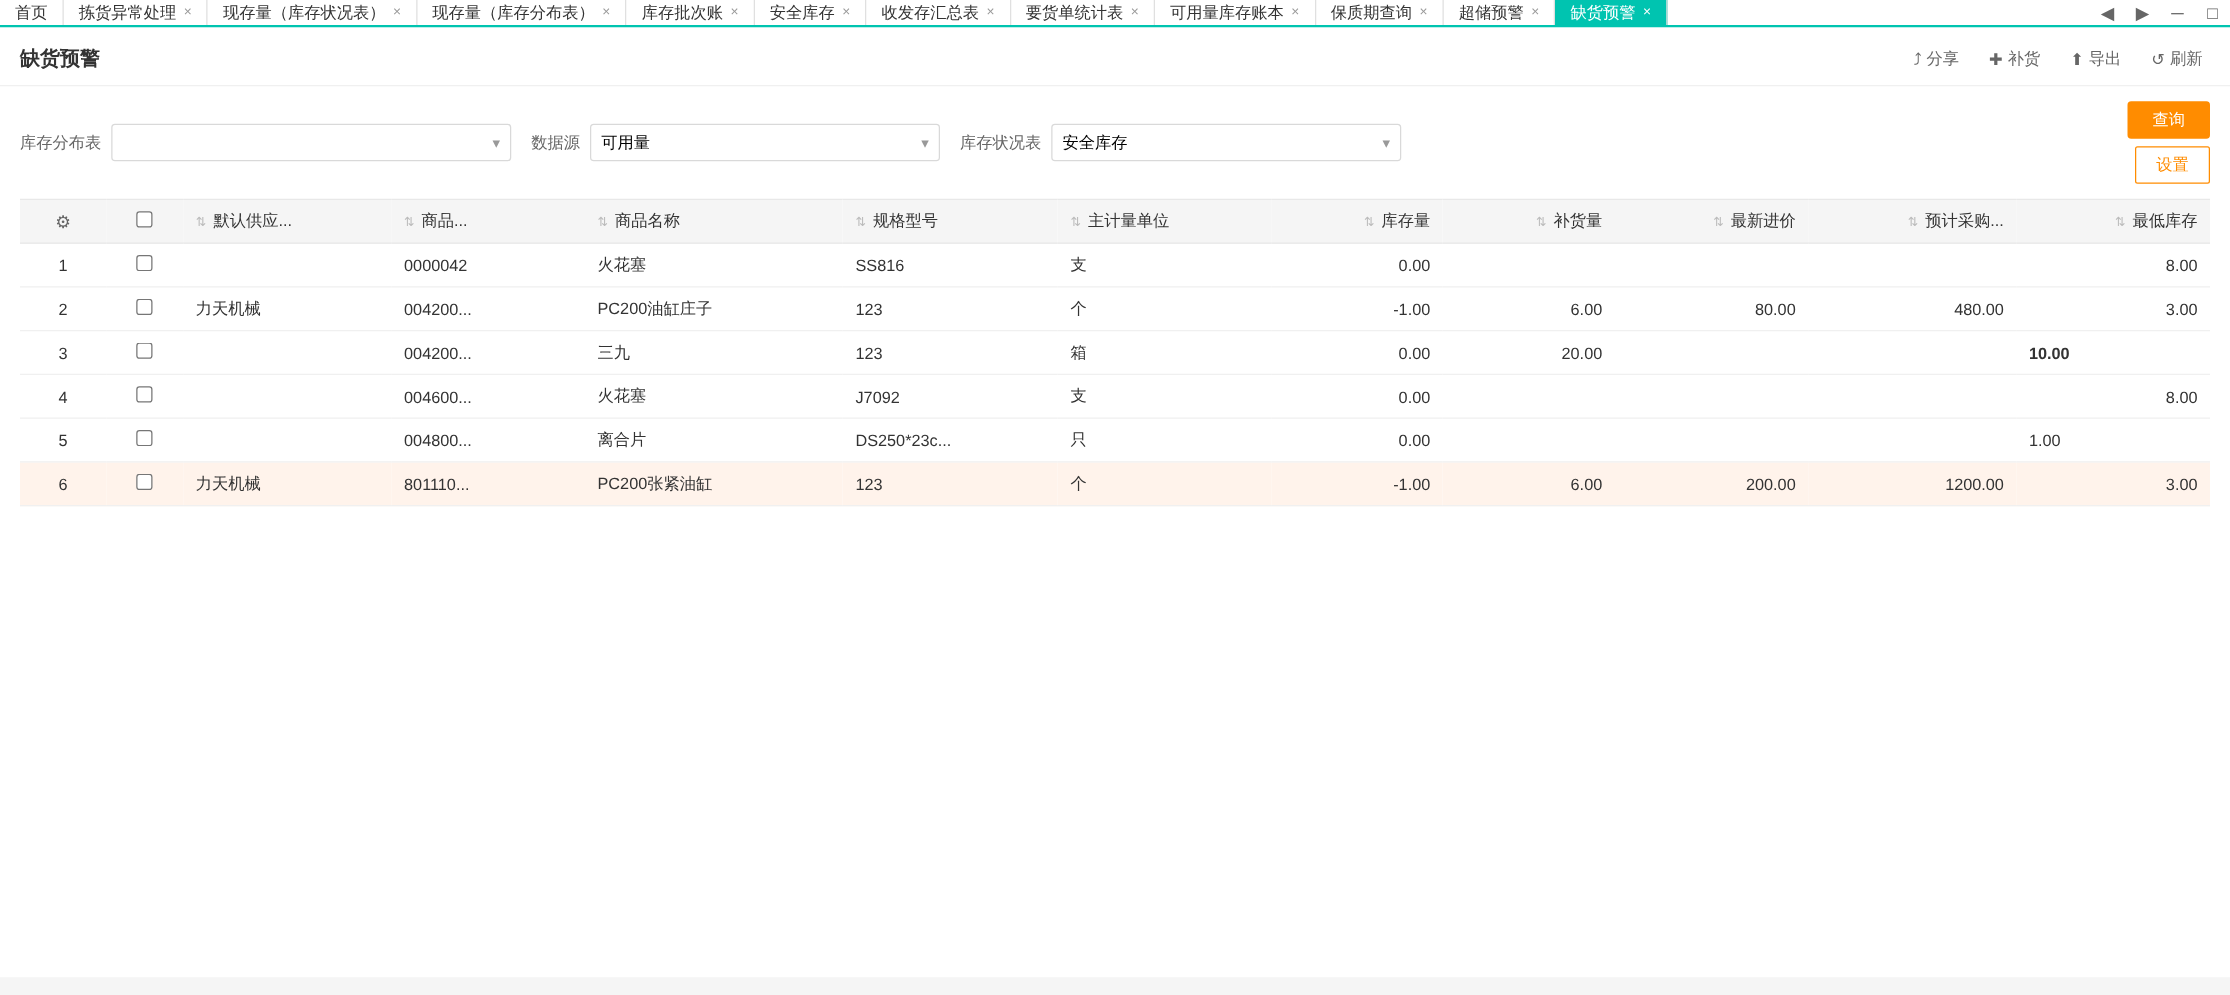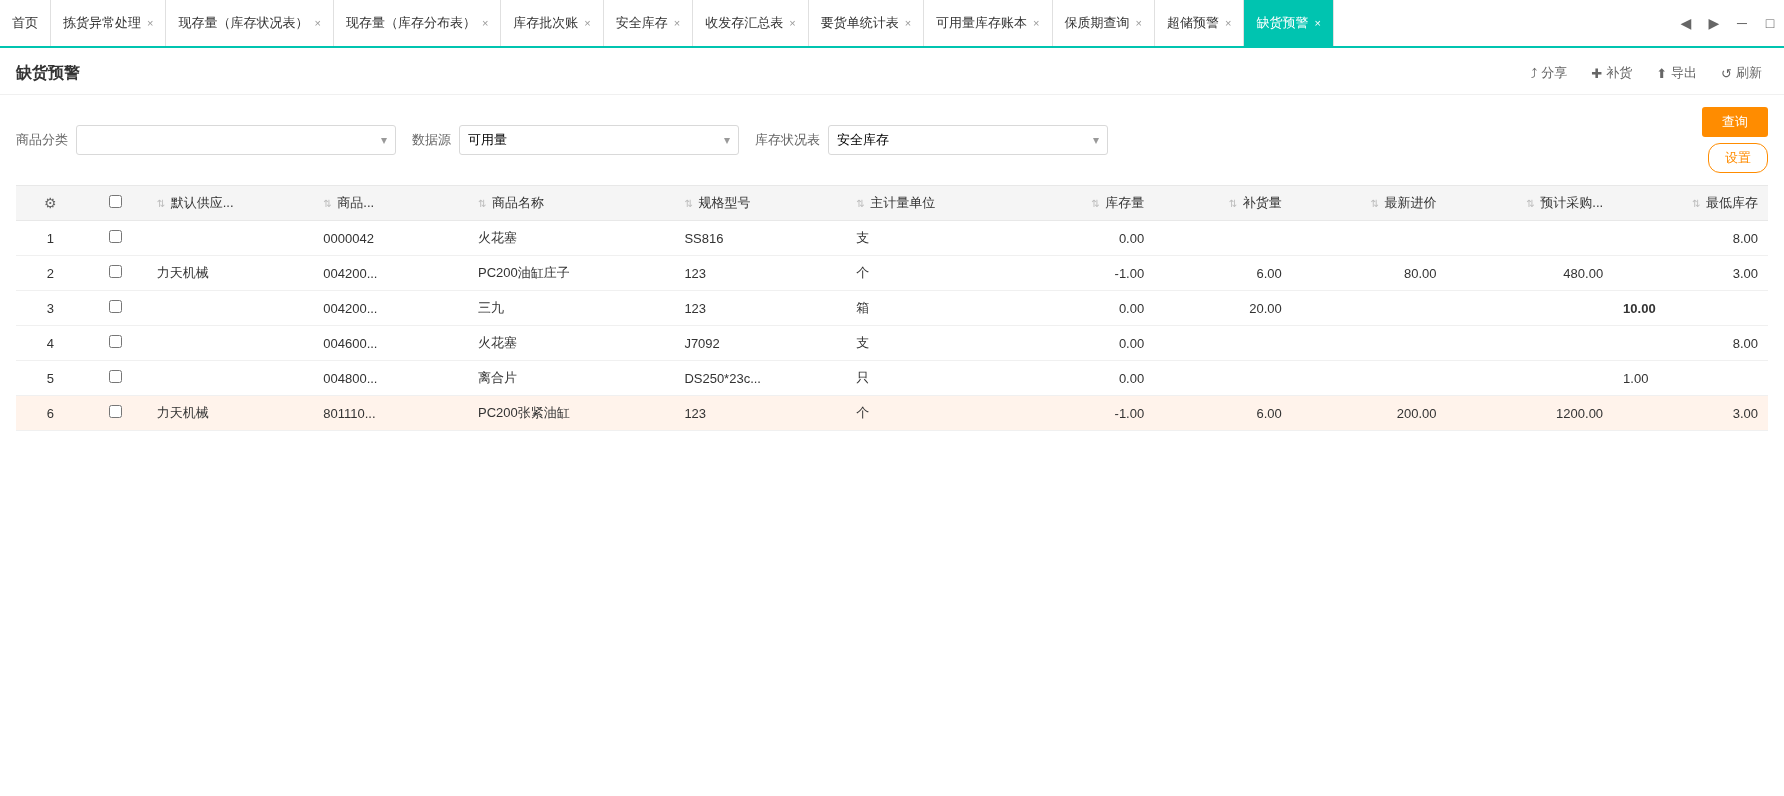--- a/index.html
+++ b/index.html
@@ -4,21 +4,21 @@
   <style>
     * { box-sizing: border-box; margin: 0; padding: 0; font-family: 'Microsoft YaHei', Arial, sans-serif; font-size: 13px; }
     body { background: #f5f5f5; overflow: hidden; }
 
     
     .tab-bar {
       display: flex;
       align-items: center;
       background: #fff;
       border-bottom: 2px solid #00c4b0;
-      height: 48px;
+      height: 22px;
       overflow: hidden;
     }
     .tab-item {
       display: flex;
       align-items: center;
       padding: 0 12px;
       height: 100%;
       cursor: pointer;
       white-space: nowrap;
       border-right: 1px solid #e0e0e0;
@@ -133,21 +133,21 @@
       border-radius: 3px;
       padding: 6px 20px;
       cursor: pointer;
       font-size: 13px;
       margin-left: 26px;
     }
     .btn-settings {
       background: #fff;
       color: #ff8c00;
       border: 1px solid #ff8c00;
-      border-radius: 12px;
+      border-radius: 2px;
       padding: 5px 16px;
       cursor: pointer;
       font-size: 13px;
     }
 
     .filter-right {
       margin-left: auto;
       display: flex;
       flex-direction: column;
       gap: 6px;
@@ -282,21 +282,21 @@
       </button>
       <button class="header-action-btn">
         <span>↺</span>
         <span>刷新</span>
       </button>
     </div>
   </div>
 
   <div class="filter-area">
     <div class="filter-group">
-      <span class="filter-label">商品分类</span>
+      <span class="filter-label">库存分布表</span>
       <div class="filter-select" style="min-width:320px;">
         <span></span>
         <span class="chevron">▾</span>
       </div>
     </div>
 
     <div class="filter-group">
       <span class="filter-label">数据源</span>
       <div class="filter-select" style="min-width:280px;">
         <span>可用量</span>

